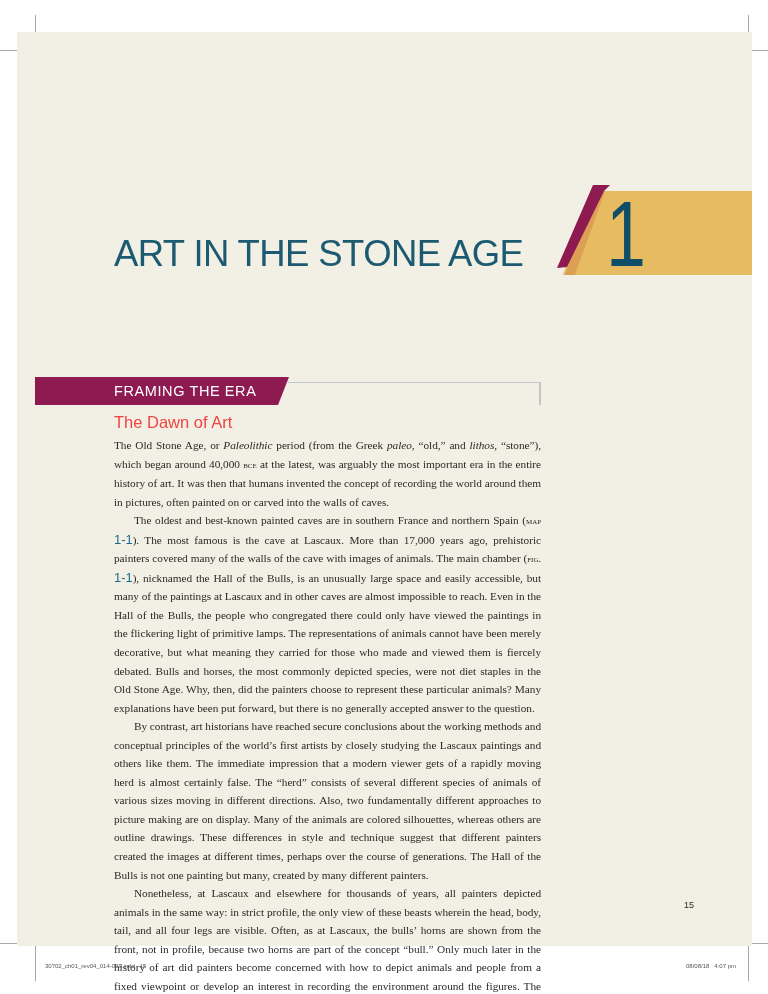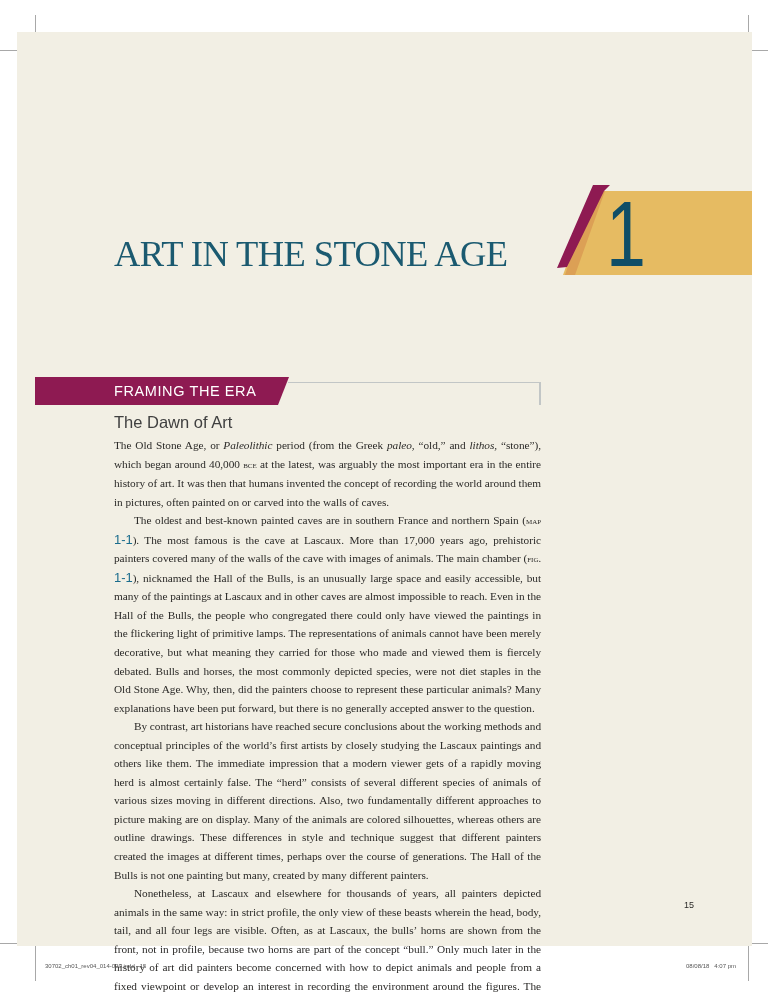--- a/index.html
+++ b/index.html
@@ -8,21 +8,21 @@
       background: #ffffff;
       font-family: "Liberation Serif", serif;
     }
     .crop { position: absolute; background: #a8a8a8; }
     .page {
       position: absolute; left: 17px; top: 32px; width: 735px; height: 914px;
       background: #f2efe4;
     }
     .chapter-title {
       position: absolute; left: 114px; top: 232px;
-      font-family: Liberation Serif, serif;
+      font-family: Liberation Sans, sans-serif;
       font-size: 36.5px; letter-spacing: -0.6px;
       color: #1b5a70; white-space: nowrap; line-height: 44px;
     }
     .gold-band {
       position: absolute; left: 563px; top: 191px; width: 189px; height: 84px;
       background: #e6bb62;
       clip-path: polygon(30px 0, 189px 0, 189px 84px, 0 84px);
     }
     .maroon-stripe {
       position: absolute; left: 557px; top: 185px; width: 53px; height: 83px;
@@ -54,21 +54,21 @@
       position: absolute; left: 288px; top: 382px; width: 252px; height: 1px;
       background: #c2c6c6;
     }
     .section-rule-v {
       position: absolute; left: 539px; top: 382px; width: 2px; height: 23px;
       background: #c2c6c6;
     }
     .subheading {
       position: absolute; left: 114px; top: 412px;
       font-family: "Liberation Sans", sans-serif;
-      font-size: 16.5px; color: #404040; line-height: 20px;
+      font-size: 16.5px; color: #ef4444; line-height: 20px;
     }
     .body-text {
       position: absolute; left: 114px; top: 436px; width: 427px;
       font-size: 11.3px; line-height: 18.55px; color: #2b2a28;
       text-align: justify; letter-spacing: -0.05px;
     }
     .body-text p { margin: 0; text-indent: 0; }
     .body-text p + p { text-indent: 20px; }
     .body-text .sc { font-variant: small-caps; font-size: 10.5px; }
     .body-text .ref { color: #1a6c8c; font-family: "Liberation Sans", sans-serif; font-size: 13px; }

